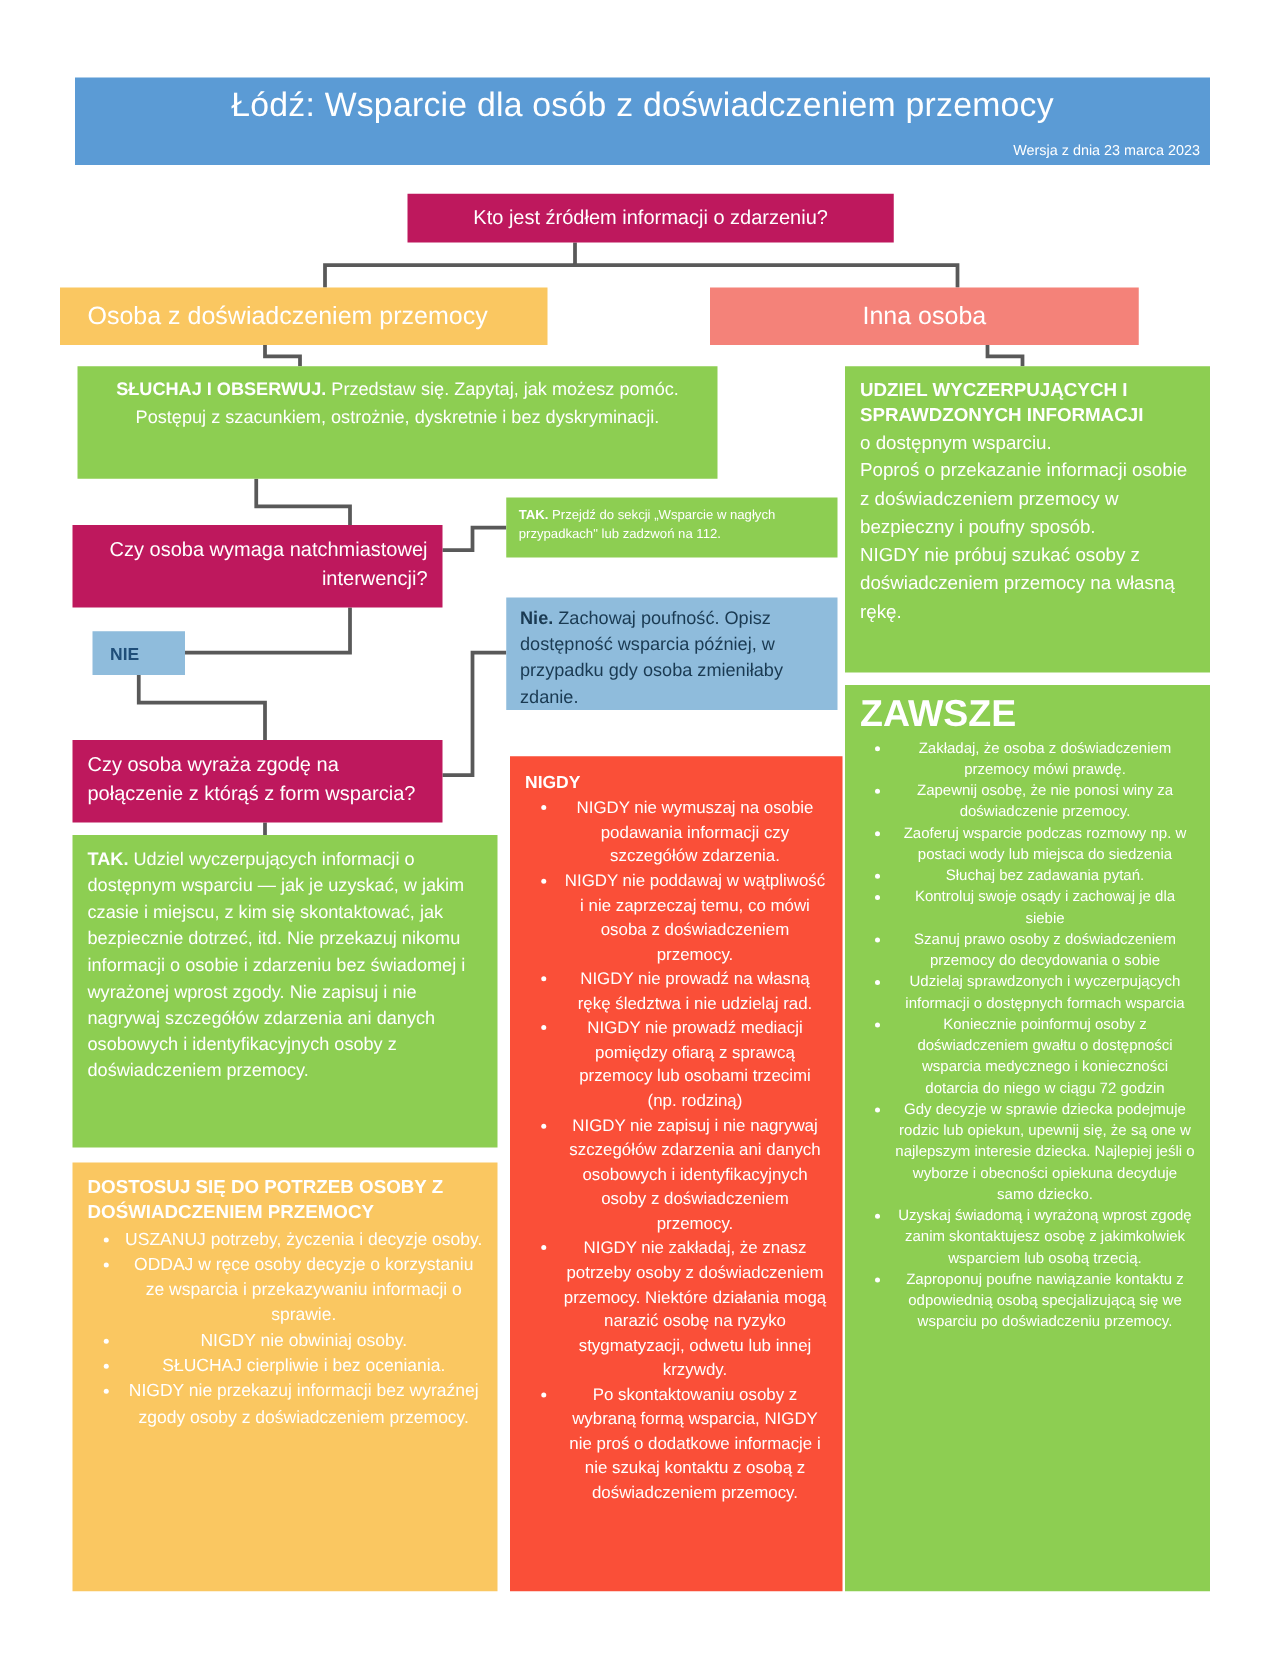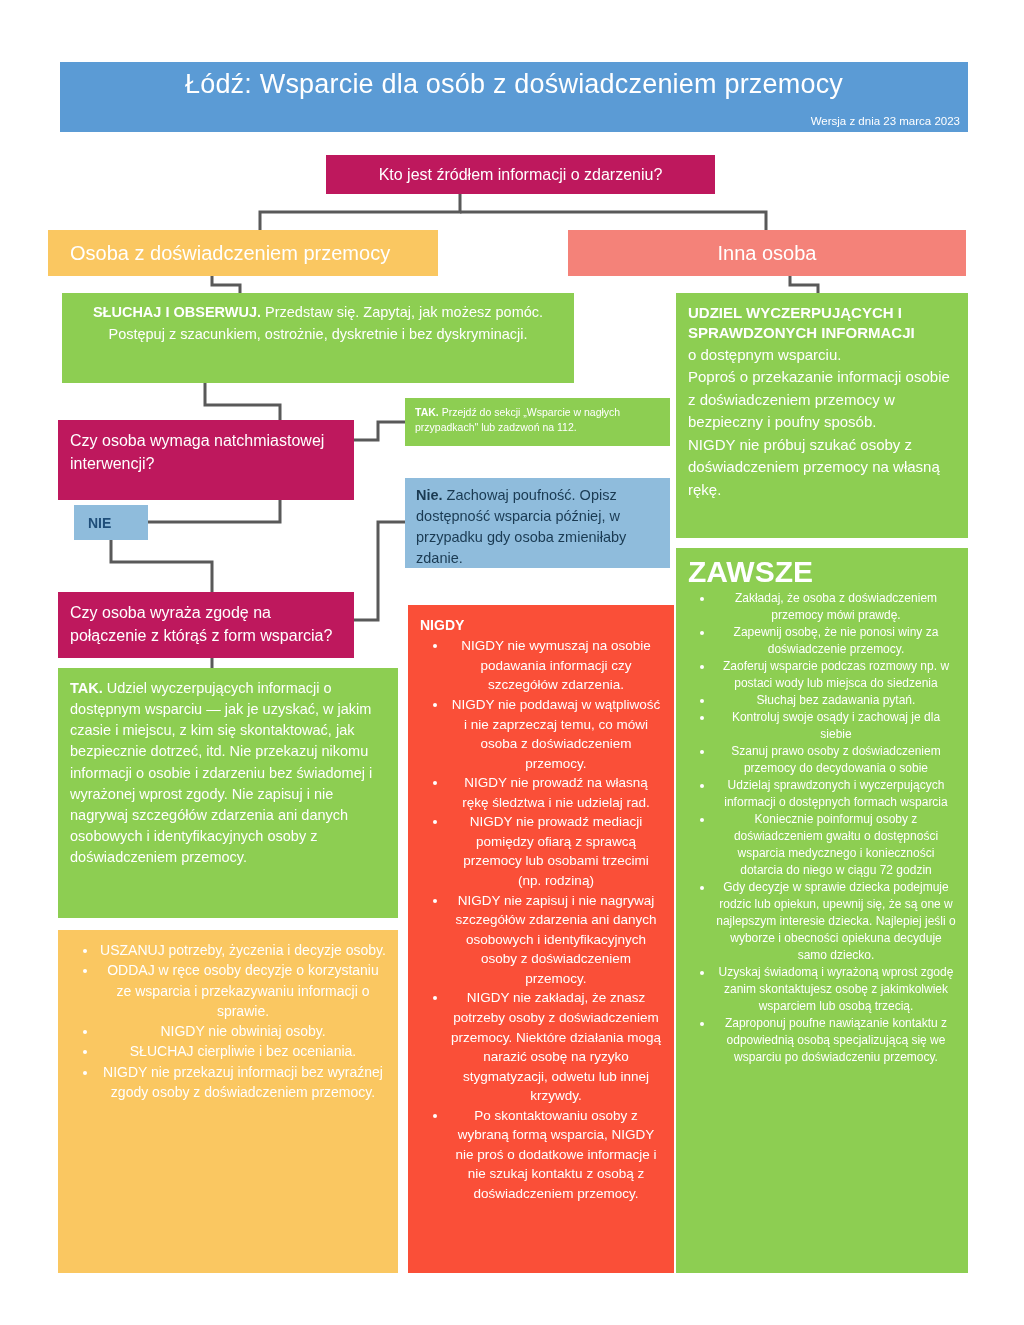--- a/index.html
+++ b/index.html
@@ -66,24 +66,25 @@
     height: 39px;
     display: flex;
     align-items: center;
     justify-content: center;
     font-size: 16px;
   }
   .node-q1 {
     left: 58px;
     top: 420px;
     width: 296px;
-    height: 80px;
+    height: 66px;
     padding: 9px 12px 0 12px;
     font-size: 16px;
     line-height: 1.45;
+    text-align: right;
   }
   .node-q2 {
     left: 58px;
     top: 592px;
     width: 296px;
     height: 66px;
     padding: 9px 12px 0 12px;
     font-size: 16px;
     line-height: 1.45;
   }
@@ -97,21 +98,21 @@
     background: #FAC761;
     color: #ffffff;
     display: flex;
     align-items: center;
     padding-left: 22px;
     font-size: 20px;
   }
   .chip-red {
     left: 568px;
     top: 230px;
-    width: 398px;
+    width: 343px;
     height: 46px;
     background: #F48279;
     color: #ffffff;
     display: flex;
     align-items: center;
     justify-content: center;
     font-size: 20px;
   }
 
   
@@ -331,20 +332,21 @@
 
   <div class="box gray node-q2">
     <span>Czy osoba wyraża zgodę na połączenie z którąś z form wsparcia?</span>
   </div>
 
   <div class="box green blk-tak-big">
     <span class="title-bold">TAK.</span><span> Udziel wyczerpujących informacji o dostępnym wsparciu — jak je uzyskać, w jakim czasie i miejscu, z kim się skontaktować, jak bezpiecznie dotrzeć, itd. Nie przekazuj nikomu informacji o osobie i zdarzeniu bez świadomej i wyrażonej wprost zgody. Nie zapisuj i nie nagrywaj szczegółów zdarzenia ani danych osobowych i identyfikacyjnych osoby z doświadczeniem przemocy.</span>
   </div>
 
   <div class="box orange blk-adapt">
+    <span class="heading-caps">DOSTOSUJ SIĘ DO POTRZEB OSOBY Z DOŚWIADCZENIEM PRZEMOCY</span>
     <ul class="bullets">
         <li>USZANUJ potrzeby, życzenia i decyzje osoby.</li>
         <li>ODDAJ w ręce osoby decyzje o korzystaniu ze wsparcia i przekazywaniu informacji o sprawie.</li>
         <li>NIGDY nie obwiniaj osoby.</li>
         <li>SŁUCHAJ cierpliwie i bez oceniania.</li>
         <li>NIGDY nie przekazuj informacji bez wyraźnej zgody osoby z doświadczeniem przemocy.</li>
       </ul>
   </div>
 
   <div class="box red blk-never">

